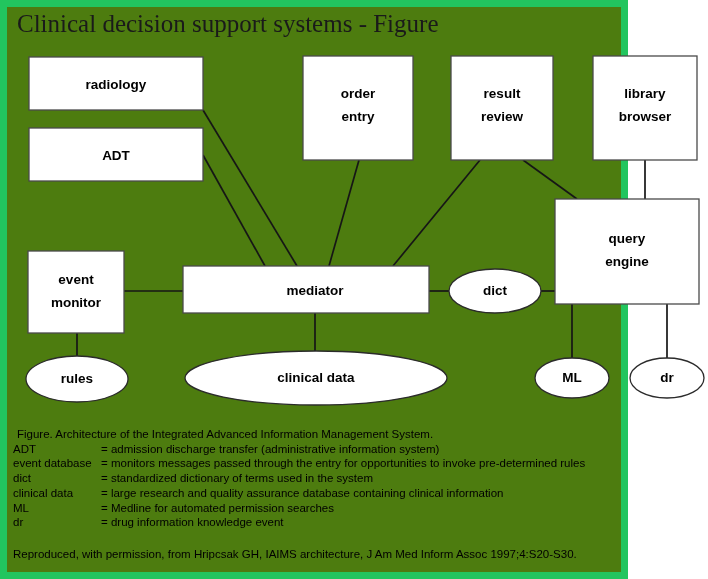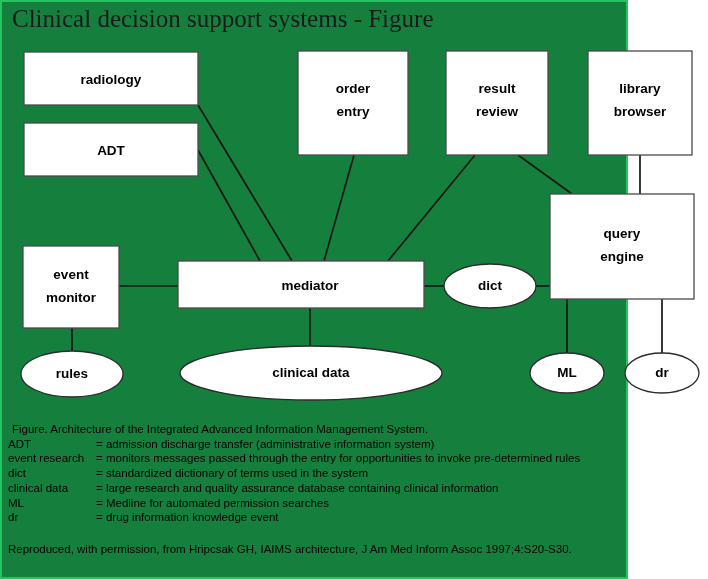--- a/index.html
+++ b/index.html
@@ -13,23 +13,23 @@
     position: relative;
     overflow: hidden;
     font-family: "Liberation Sans", sans-serif;
     color: #000000;
   }
   .page {
     position: absolute;
     left: 0; top: 0;
     width: 628px;
     height: 579px;
-    border: 2px solid #22c55e;
+    border: 7px solid #22c55e;
     box-sizing: border-box;
-    background: #15803d;
+    background: #4d7c0f;
   }
   .title {
     position: absolute;
     left: 10px;
     top: 2px;
     font-family: "Liberation Serif", serif;
     font-size: 25px;
     line-height: 30px;
     color: #1a1a1a;
     white-space: nowrap;
@@ -198,21 +198,21 @@
     </g>
 
   </svg>
 
   <div class="caption">
     <span class="cap-row cap-first">Figure. Architecture of the Integrated Advanced Information Management System.</span>
     <span class="cap-row">
       <span class="cap-term">ADT</span><span class="cap-def">= admission discharge transfer (administrative information system)</span>
     </span>
     <span class="cap-row">
-      <span class="cap-term">event research</span><span class="cap-def">= monitors messages passed through the entry for opportunities to invoke pre-determined rules</span>
+      <span class="cap-term">event database</span><span class="cap-def">= monitors messages passed through the entry for opportunities to invoke pre-determined rules</span>
     </span>
     <span class="cap-row">
       <span class="cap-term">dict</span><span class="cap-def">= standardized dictionary of terms used in the system</span>
     </span>
     <span class="cap-row">
       <span class="cap-term">clinical data</span><span class="cap-def">= large research and quality assurance database containing clinical information</span>
     </span>
     <span class="cap-row">
       <span class="cap-term">ML</span><span class="cap-def">= Medline for automated permission searches</span>
     </span>

